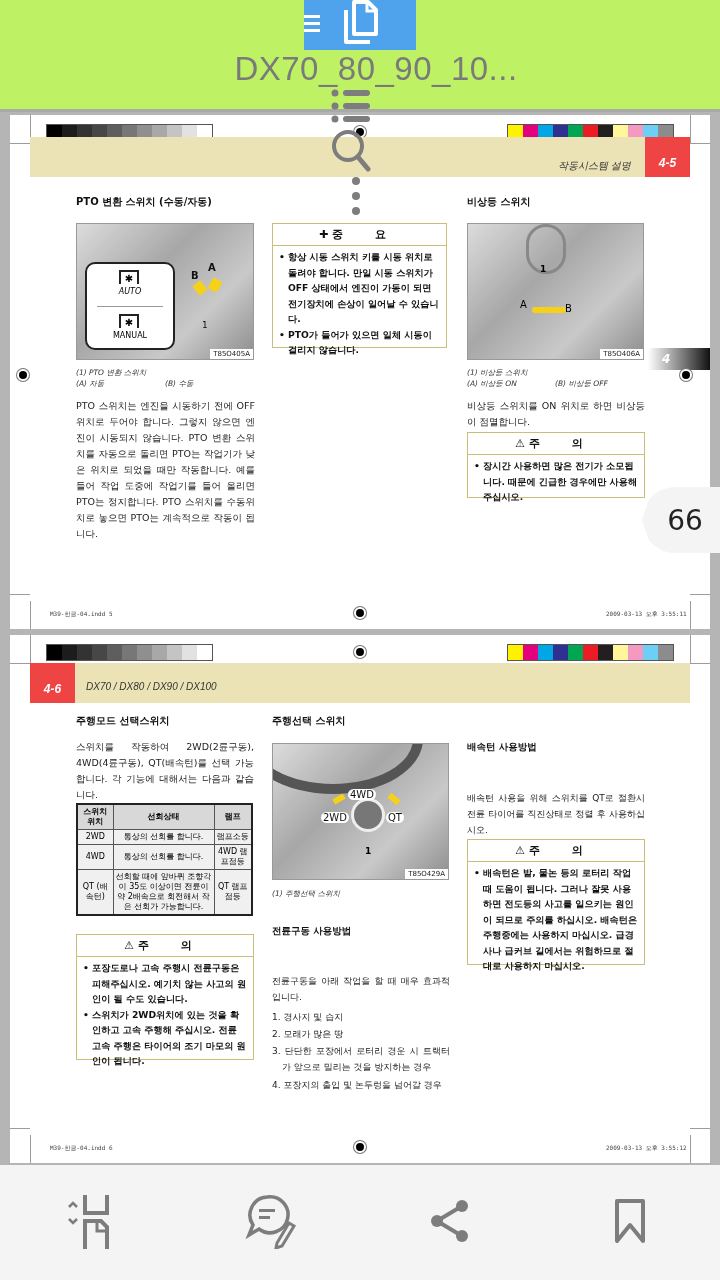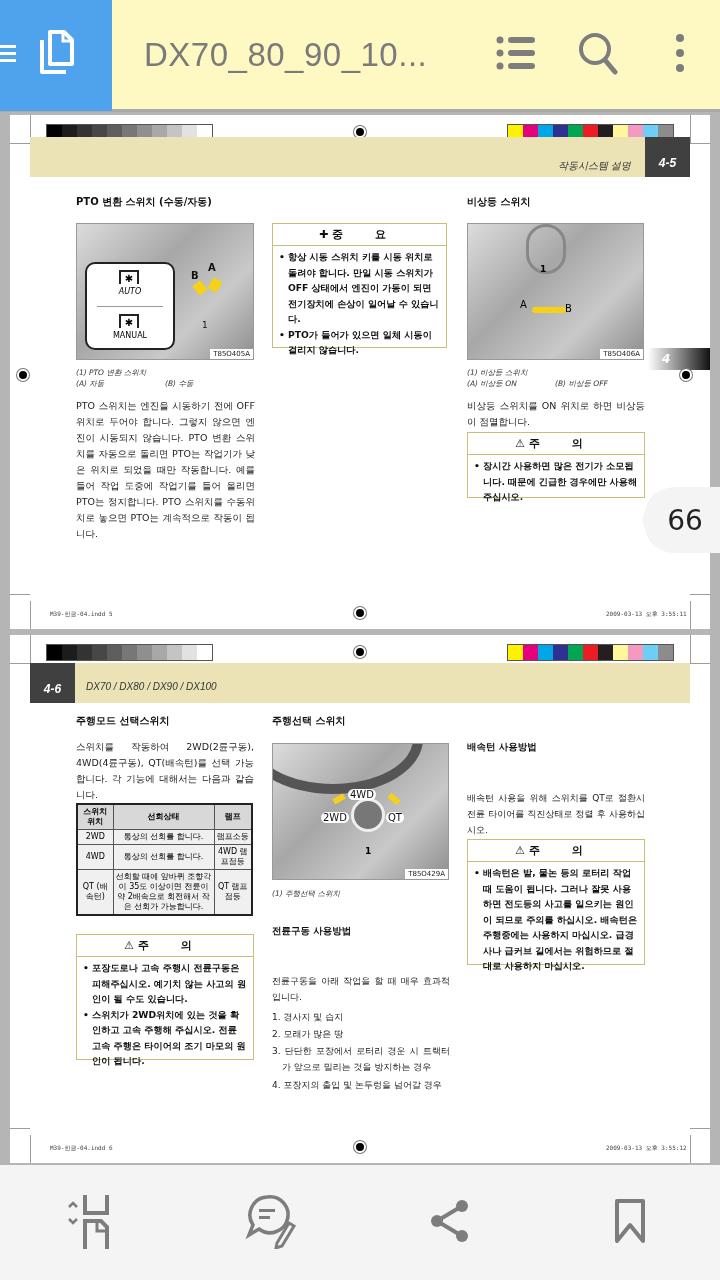--- a/index.html
+++ b/index.html
@@ -1,38 +1,38 @@
 <!DOCTYPE html>
 <html><head>
 <meta charset="utf-8">
 <style>
   * { box-sizing: border-box; margin: 0; padding: 0; }
   body { width: 720px; height: 1280px; overflow: hidden; background: #b5b5b5; font-family: "DejaVu Sans", sans-serif; position: relative; }
 
   
-  .appbar { position: absolute; left: 0; top: 0; width: 720px; height: 112px; background: #fef9c3; display: flex; align-items: center; border-bottom: 3px solid #a9a9a9; z-index: 5; }
+  .appbar { position: absolute; left: 0; top: 0; width: 720px; height: 112px; background: #bef264; display: flex; align-items: center; border-bottom: 3px solid #a9a9a9; z-index: 5; flex-direction: column; }
   .appbar .left { width: 112px; height: 112px; background: #4fa3ec; display: flex; align-items: center; justify-content: flex-start; padding-left: 0; }
   .appbar .title { font-family: "Liberation Sans", sans-serif; font-size: 33px; color: #7a7a7a; margin-left: 32px; flex: 1; white-space: nowrap; letter-spacing: 0.5px; }
   .appbar .ic { width: 64px; height: 64px; display: flex; align-items: center; justify-content: center; margin-right: 18px; }
 
   
   .viewport { position: absolute; left: 0; top: 115px; width: 720px; height: 1050px; background: #b5b5b5; overflow: hidden; }
   .page { position: absolute; left: 10px; width: 700px; background: #ffffff; }
   .page1 { top: 0; height: 514px; }
   .page2 { top: 520px; height: 528px; }
 
   .crop { position: absolute; background: #9c9c9c; }
   .gray-bar { position: absolute; display: flex; border: 1px solid #555; }
   .gray-bar div { width: 15px; height: 15px; }
   .color-bar { position: absolute; display: flex; border: 1px solid #555; }
   .color-bar div { width: 15px; height: 15px; }
   .reg { position: absolute; width: 12px; height: 12px; border-radius: 50%; background: #000; border: 2px solid #fff; box-shadow: 0 0 0 1px #777; }
 
   .header-band { position: absolute; left: 20px; width: 660px; height: 40px; background: #ebe3b6; }
-  .tab-num { position: absolute; background: #404040; color: #fff; font-style: italic; font-weight: bold; font-size: 12px; display: flex; align-items: center; justify-content: center; font-family: "Liberation Sans", sans-serif; }
+  .tab-num { position: absolute; background: #ef4444; color: #fff; font-style: italic; font-weight: bold; font-size: 12px; display: flex; align-items: center; justify-content: center; font-family: "Liberation Sans", sans-serif; }
   .band-text { position: absolute; font-style: italic; font-size: 10px; color: #333; font-family: "Liberation Sans", sans-serif; }
 
   .h { position: absolute; font-weight: bold; font-size: 10px; color: #111; font-family: "DejaVu Sans", sans-serif; }
   .p { position: absolute; font-size: 9.5px; line-height: 16px; color: #222; font-family: "DejaVu Sans", sans-serif; text-align: justify; }
   .cap { position: absolute; font-size: 7.5px; font-style: italic; color: #333; line-height: 11px; }
 
   .img { position: absolute; background: linear-gradient(135deg, #dcdcdc 0%, #a7a7a7 40%, #c9c9c9 70%, #8d8d8d 100%); border: 1px solid #999; overflow: hidden; }
   .img .code { position: absolute; right: 0; bottom: 0; background: #fff; font-size: 7px; padding: 1px 3px; color: #222; }
 
   .box { position: absolute; border: 1.5px solid #c9bf7a; background: #fff; }

